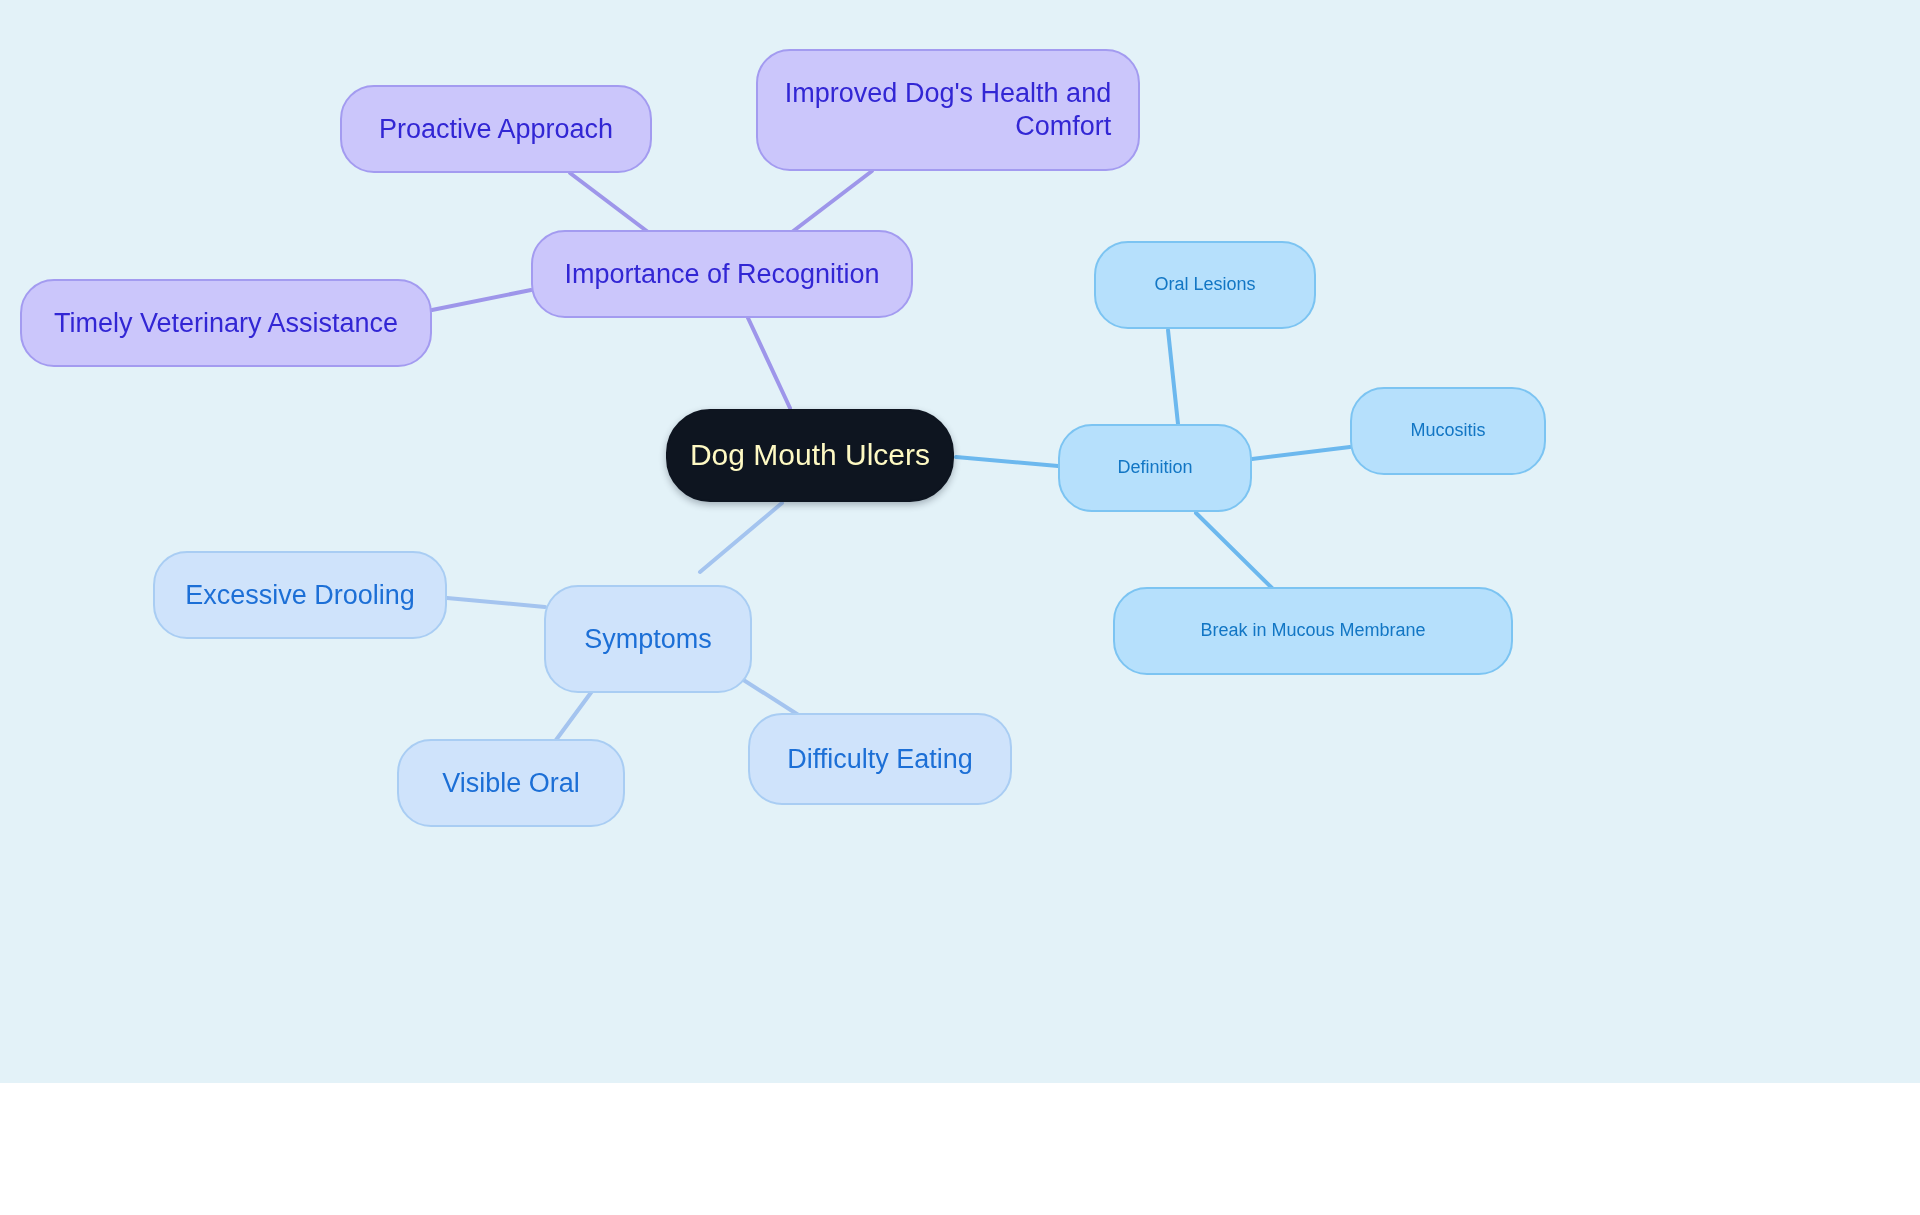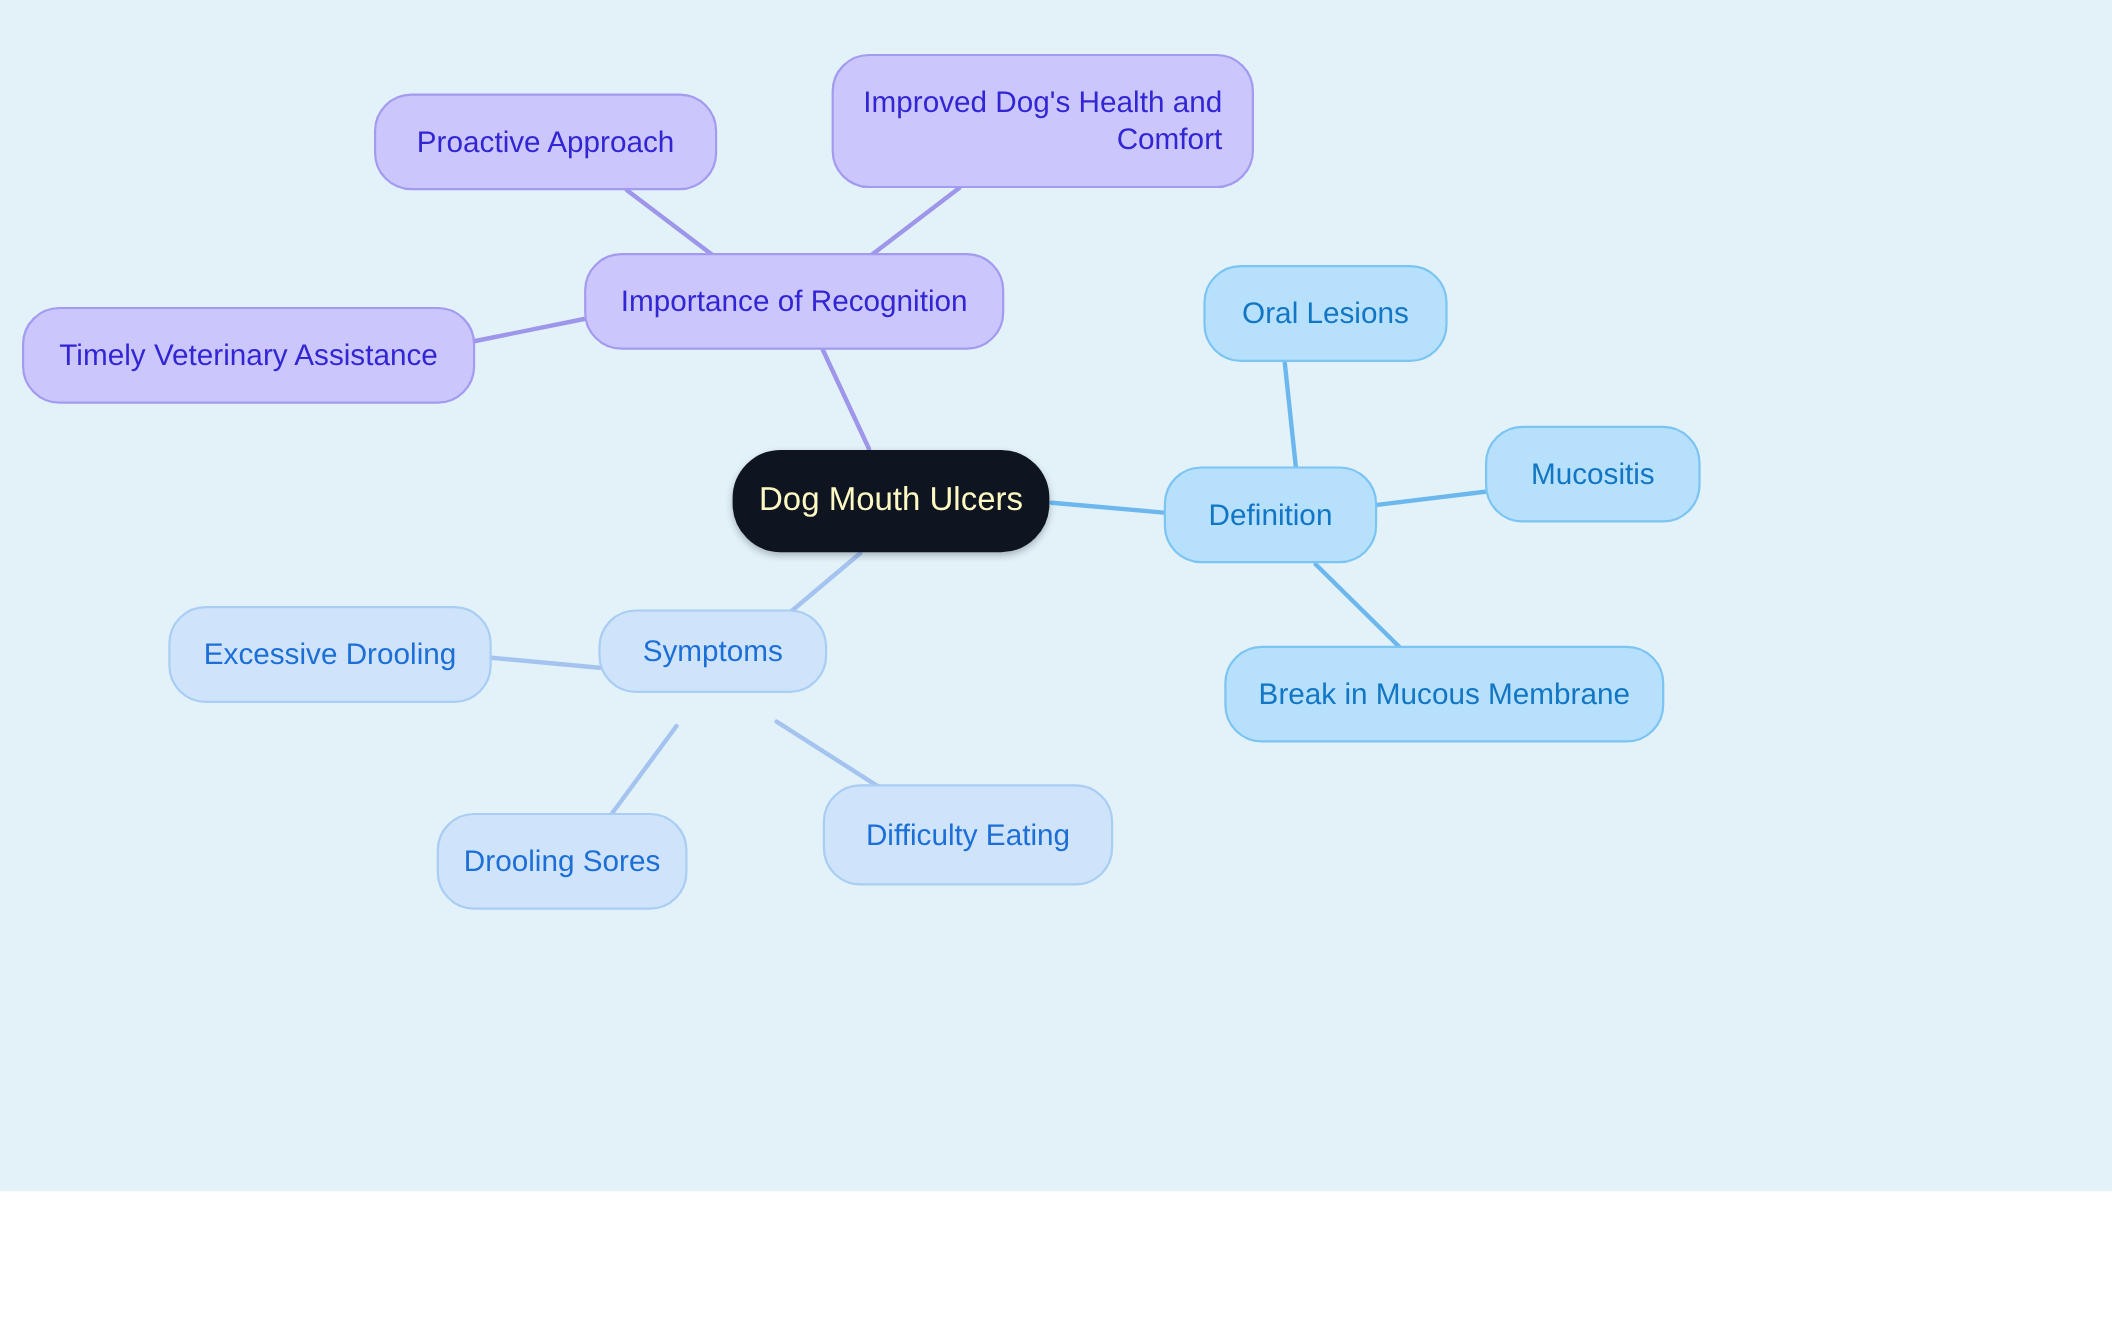--- a/index.html
+++ b/index.html
@@ -69,21 +69,21 @@
     background: #cbc6fb;
     border-color: #a39bf0;
     color: #3226d4;
     font-size: 27px;
   }
 
   .node-blue {
     background: #b6e0fc;
     border-color: #7cc4f2;
     color: #1276c4;
-    font-size: 27px;
+    font-size: 18px;
   }
 
   .node-softblue {
     background: #cfe3fb;
     border-color: #a9cdf3;
     color: #1c6fd6;
     font-size: 27px;
   }
 
   #footer {
@@ -135,22 +135,22 @@
         <div class="node node-root" style="left: 666px; top: 408.5px; width: 288px; height: 93px;">Dog Mouth Ulcers</div>
         <div class="node node-purple" style="left: 531px; top: 230px; width: 382px; height: 88px;">Importance of Recognition</div>
         <div class="node node-purple" style="left: 340px; top: 85px; width: 312px; height: 88px;">Proactive Approach</div>
         <div class="node node-purple" style="left: 756px; top: 49px; width: 384px; height: 122px;">Improved Dog's Health and
 Comfort</div>
         <div class="node node-purple" style="left: 20px; top: 279px; width: 412px; height: 88px;">Timely Veterinary Assistance</div>
         <div class="node node-blue" style="left: 1058px; top: 424px; width: 194px; height: 88px;">Definition</div>
         <div class="node node-blue" style="left: 1094px; top: 241px; width: 222px; height: 88px;">Oral Lesions</div>
         <div class="node node-blue" style="left: 1350px; top: 387px; width: 196px; height: 88px;">Mucositis</div>
         <div class="node node-blue" style="left: 1113px; top: 587px; width: 400px; height: 88px;">Break in Mucous Membrane</div>
-        <div class="node node-softblue" style="left: 544px; top: 554px; width: 208px; height: 76px;">Symptoms</div>
+        <div class="node node-softblue" style="left: 544px; top: 585px; width: 208px; height: 108px;">Symptoms</div>
         <div class="node node-softblue" style="left: 153px; top: 551px; width: 294px; height: 88px;">Excessive Drooling</div>
-        <div class="node node-softblue" style="left: 397px; top: 739px; width: 228px; height: 88px;">Drooling Sores</div>
+        <div class="node node-softblue" style="left: 397px; top: 739px; width: 228px; height: 88px;">Visible Oral</div>
         <div class="node node-softblue" style="left: 748px; top: 713px; width: 264px; height: 92px;">Difficulty Eating</div>
       </div>
 
   </div>
 
 
 </div>
 
 </body></html>

